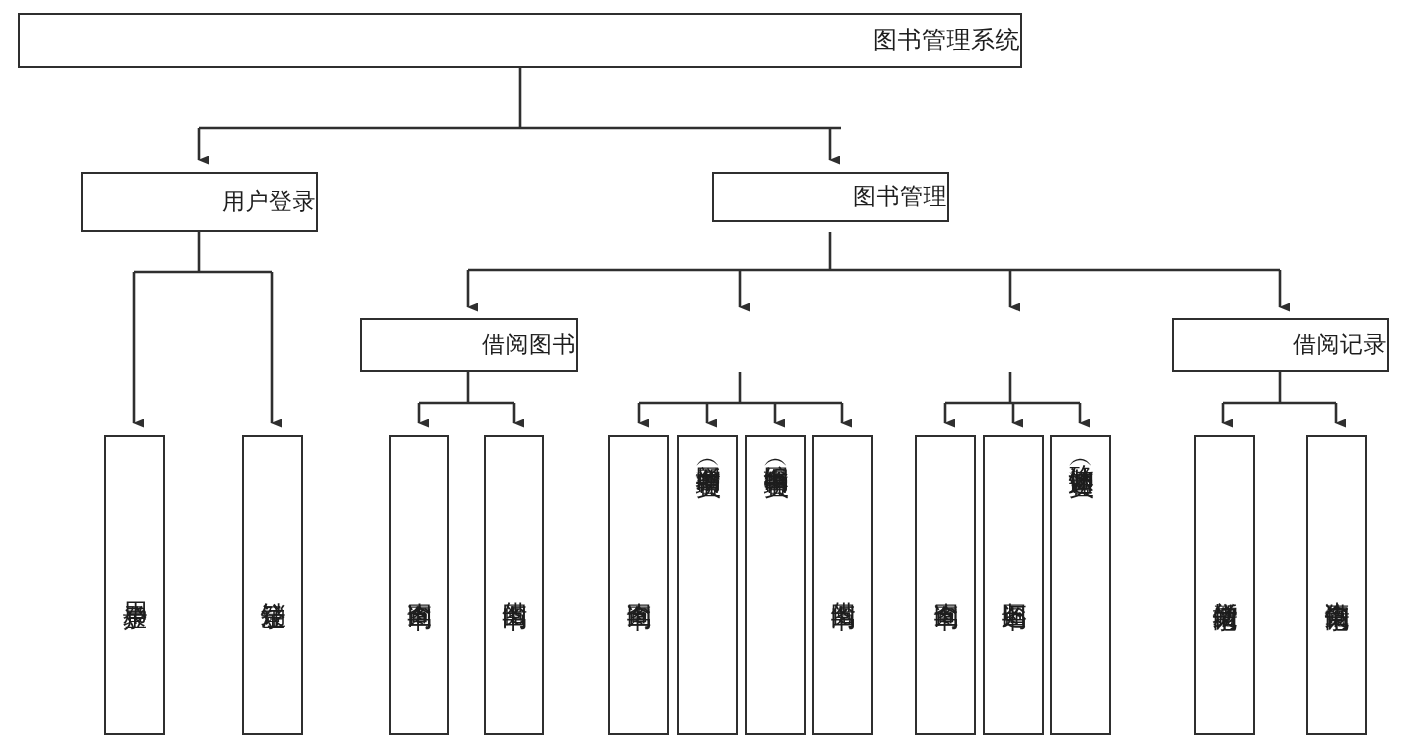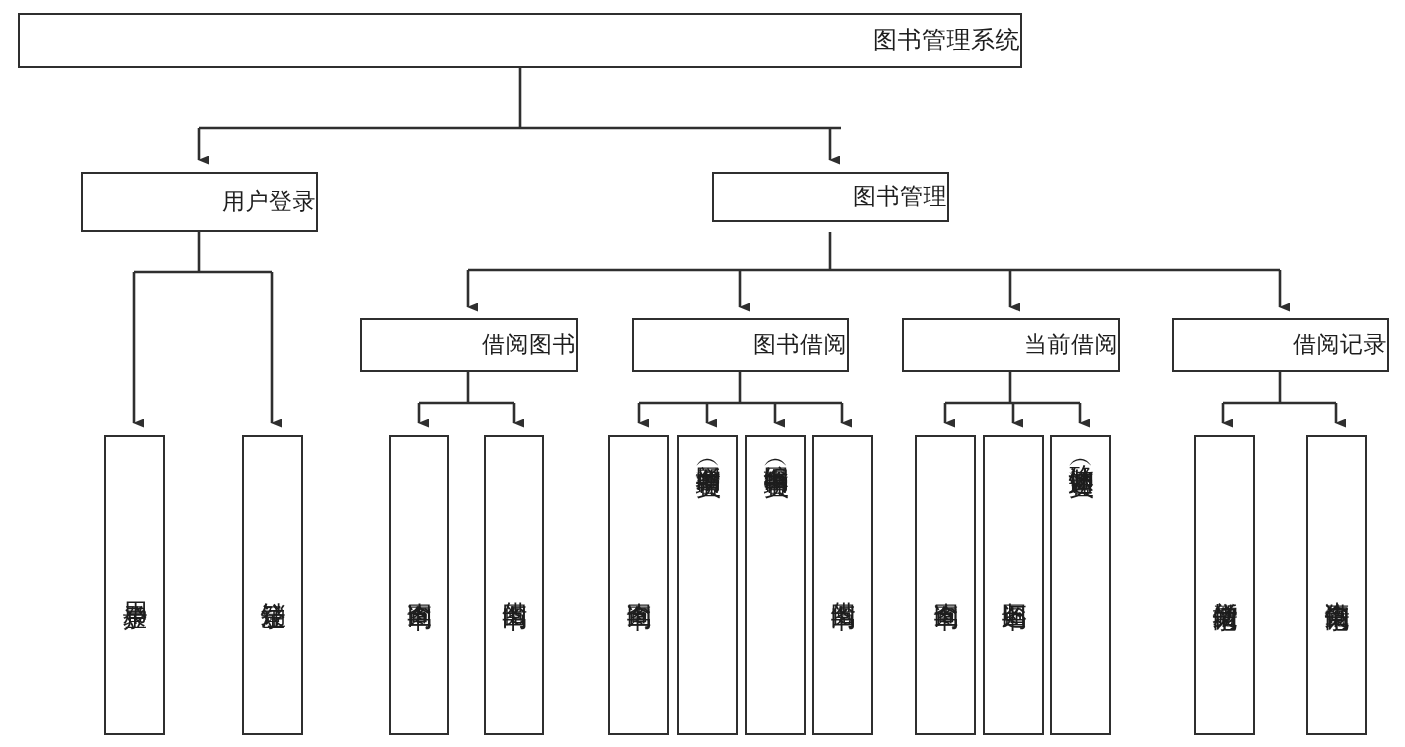--- a/index.html
+++ b/index.html
@@ -142,26 +142,20 @@
   <div class="node horiz" style="left:81px; top:172px; width:237px; height:60px;">
     <span class="node-label">用户登录</span>
   </div>
   <div class="node horiz" style="left:712px; top:172px; width:237px; height:50px;">
     <span class="node-label">图书管理</span>
   </div>
 
   <div class="node horiz" style="left:360px; top:318px; width:218px; height:54px;">
     <span class="node-label">借阅图书</span>
   </div>
-  <div class="node horiz" style="left:632px; top:318px; width:217px; height:54px;">
-    <span class="node-label">图书借阅</span>
-  </div>
-  <div class="node horiz" style="left:902px; top:318px; width:218px; height:54px;">
-    <span class="node-label">当前借阅</span>
-  </div>
   <div class="node horiz" style="left:1172px; top:318px; width:217px; height:54px;">
     <span class="node-label">借阅记录</span>
   </div>
 
   <div class="node vert centered" style="left:104px; top:435px; width:61px; height:300px;">
     <span class="node-label">用户登录</span>
   </div>
   <div class="node vert centered" style="left:242px; top:435px; width:61px; height:300px;">
     <span class="node-label">注销登录</span>
   </div>

